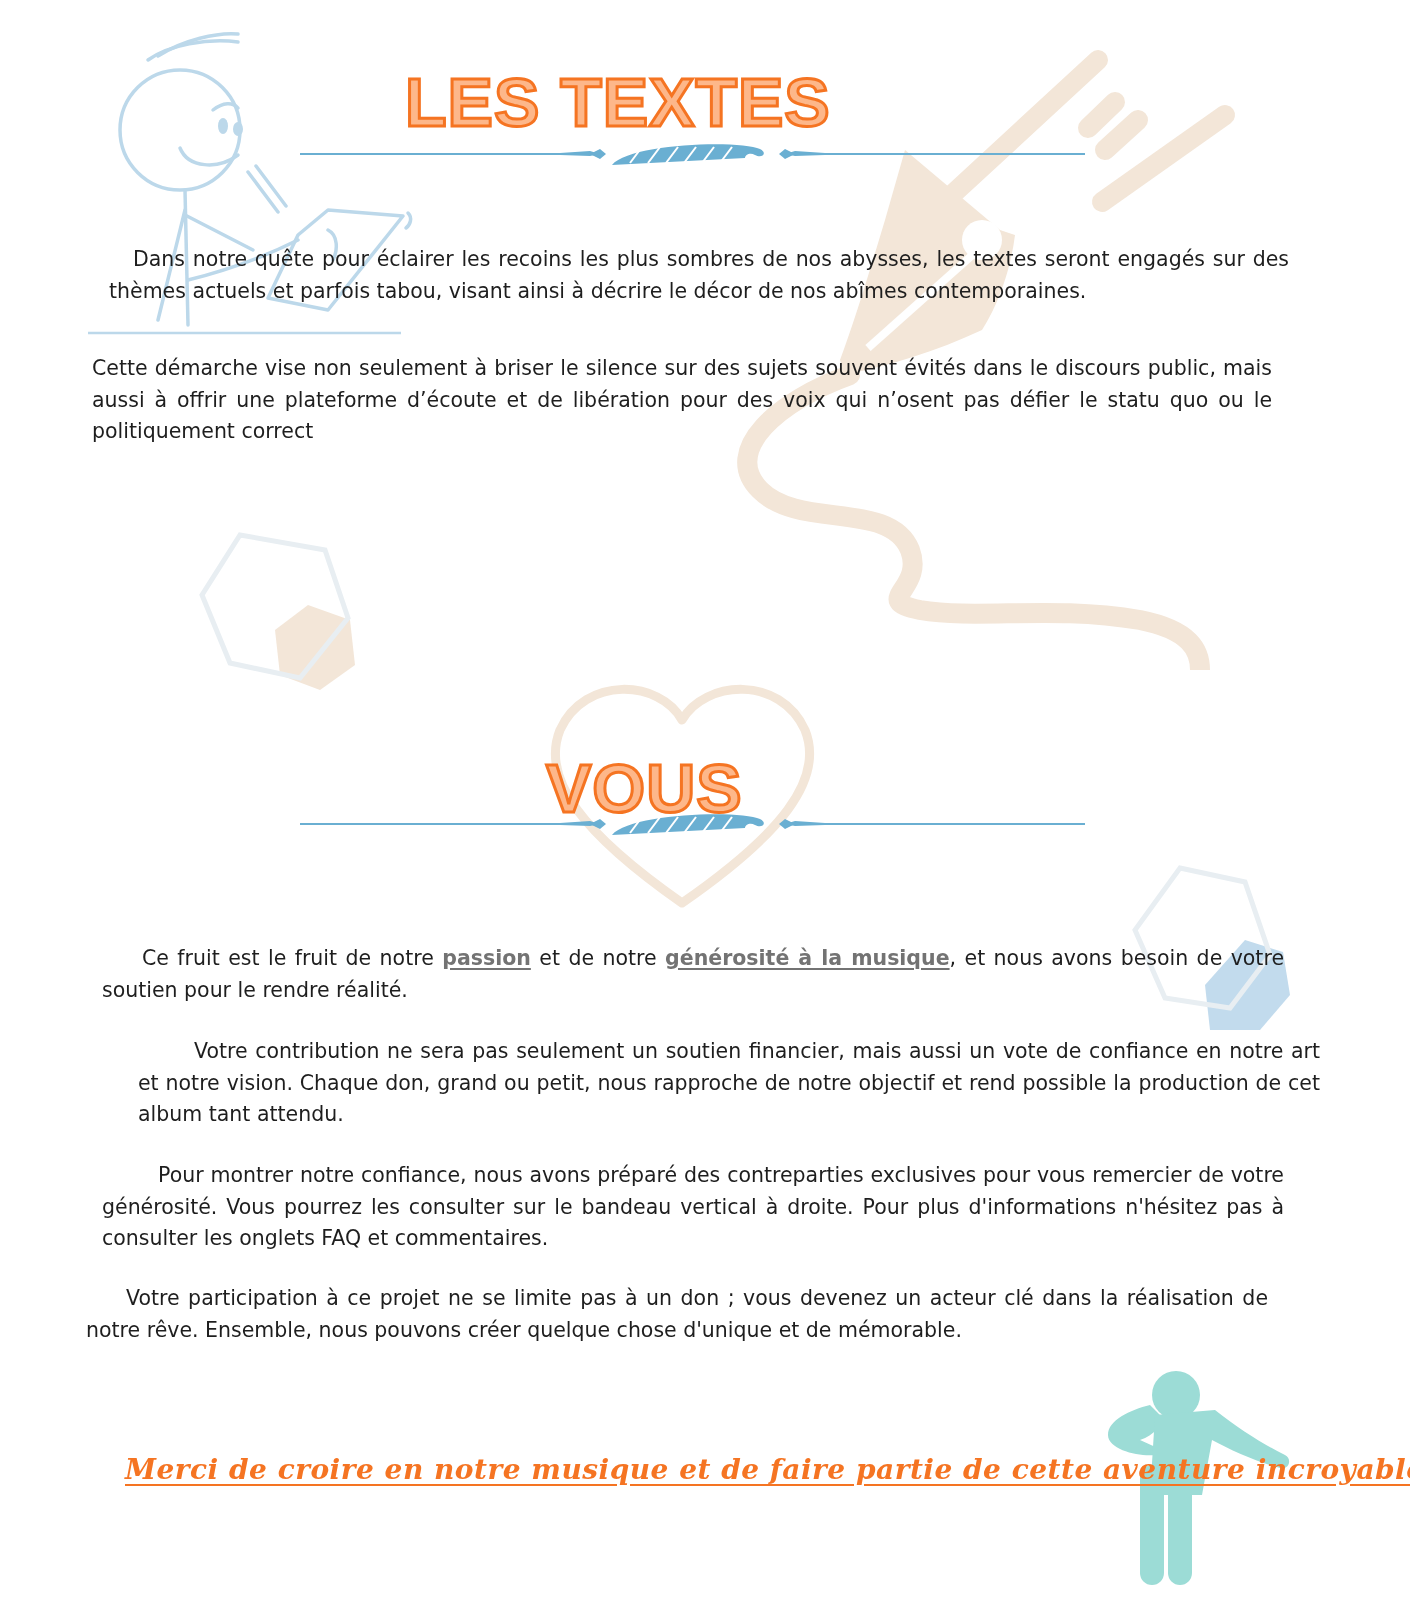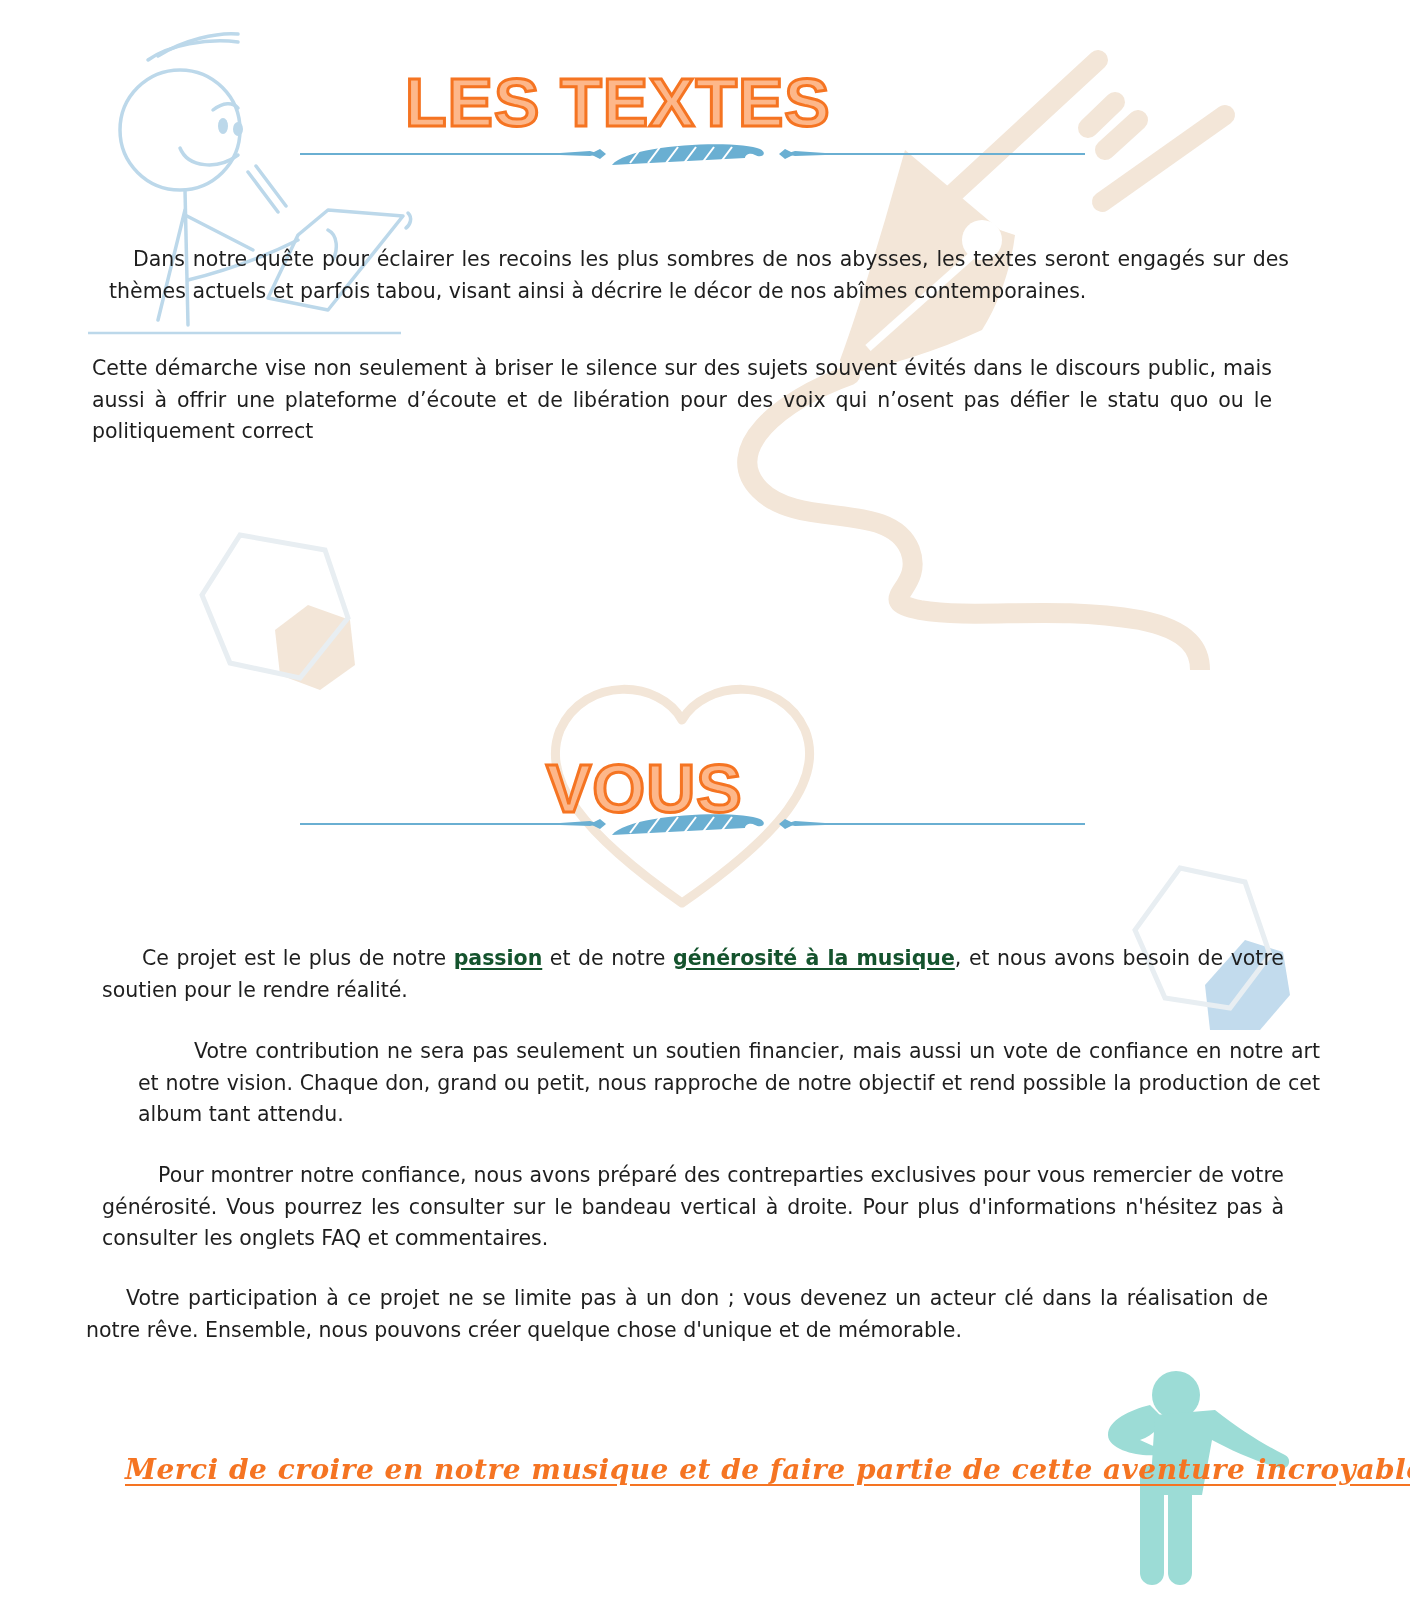--- a/index.html
+++ b/index.html
@@ -18,21 +18,21 @@
     }
     .para {
       position: absolute;
       font-family: "DejaVu Sans", sans-serif;
       font-size: 20.5px;
       line-height: 31.5px;
       text-align: justify;
       color: #1e1e1e;
       margin: 0;
     }
-    .hl { color: #14532d; font-weight: bold; text-decoration: underline; text-underline-offset: 3px; }
+    .hl { color: #737373; font-weight: bold; text-decoration: underline; text-underline-offset: 3px; }
     .thanks {
       position: absolute;
       font-family: "DejaVu Serif", serif;
       font-style: italic;
       font-weight: bold;
       font-size: 28px;
       color: #f57422;
       text-decoration: underline;
       text-underline-offset: 5px;
       letter-spacing: 0.5px;
@@ -138,21 +138,21 @@
   <g stroke="#ffffff" stroke-width="2">
     <line x1="330" y1="20" x2="342" y2="4"></line>
     <line x1="348" y1="20" x2="360" y2="4"></line>
     <line x1="366" y1="20" x2="378" y2="4"></line>
     <line x1="384" y1="20" x2="396" y2="4"></line>
     <line x1="402" y1="20" x2="414" y2="4"></line>
     <line x1="420" y1="20" x2="432" y2="4"></line>
   </g>
 </svg>
 
-<p class="para" style="left:102px;top:943px;width:1182px;text-indent:40px;"><span>Ce projet est le plus de notre </span><span class="hl">passion</span><span> et de notre </span><span class="hl">générosité à la musique</span><span>, et nous avons besoin de votre soutien pour le rendre réalité.</span></p>
+<p class="para" style="left:102px;top:943px;width:1182px;text-indent:40px;"><span>Ce fruit est le fruit de notre </span><span class="hl">passion</span><span> et de notre </span><span class="hl">générosité à la musique</span><span>, et nous avons besoin de votre soutien pour le rendre réalité.</span></p>
 
 <p class="para" style="left:102px;top:1036px;width:1182px;text-indent:56px;margin-left:36px;">Votre contribution ne sera pas seulement un soutien financier, mais aussi un vote de confiance en notre art et notre vision. Chaque don, grand ou petit, nous rapproche de notre objectif et rend possible la production de cet album tant attendu.</p>
 
 <p class="para" style="left:102px;top:1160px;width:1182px;text-indent:56px;">Pour montrer notre confiance, nous avons préparé des contreparties exclusives pour vous remercier de votre générosité. Vous pourrez les consulter sur le bandeau vertical à droite. Pour plus d'informations n'hésitez pas à consulter les onglets FAQ et commentaires.</p>
 
 <p class="para" style="left:86px;top:1283px;width:1182px;text-indent:40px;">Votre participation à ce projet ne se limite pas à un don ; vous devenez un acteur clé dans la réalisation de notre rêve. Ensemble, nous pouvons créer quelque chose d'unique et de mémorable.</p>
 
 <div class="thanks" style="left:125px;top:1453px;width:1135px;text-align:center;">Merci de croire en notre musique et de faire partie de cette aventure incroyable  !</div>
 
 </body></html>

